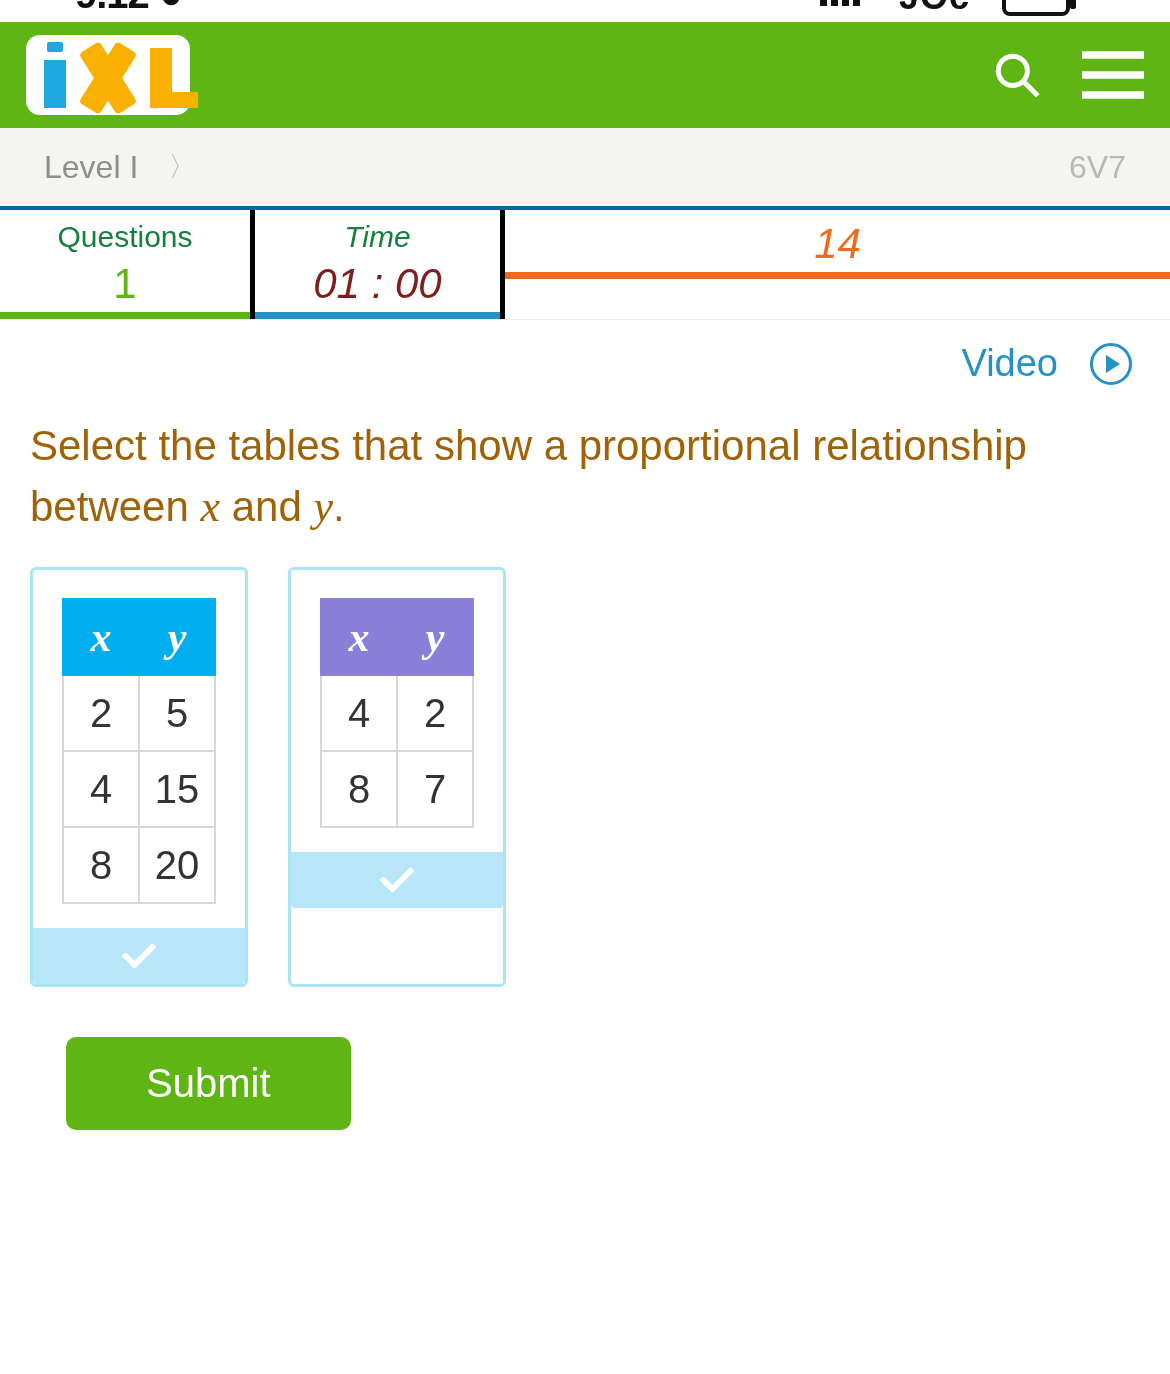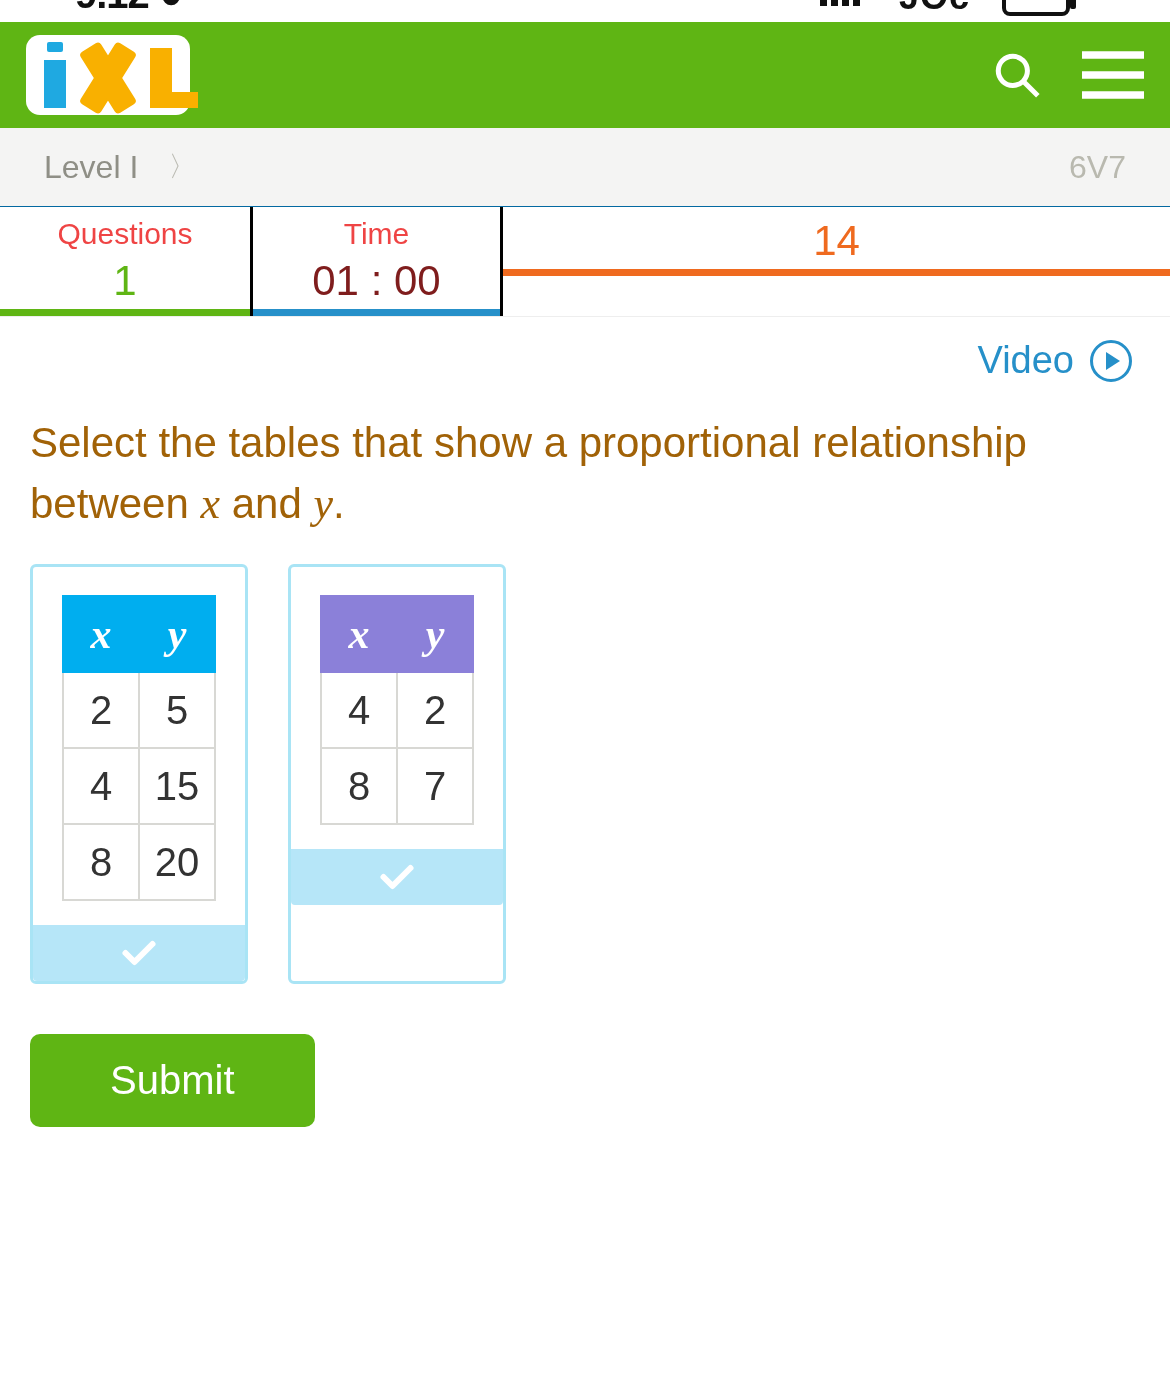--- a/index.html
+++ b/index.html
@@ -20,61 +20,61 @@
   .logo-x { position:relative; width:72px; height:60px; }
   .logo-x .a, .logo-x .b { position:absolute; width:24px; height:72px; top:-6px; left:24px; border-radius:4px; }
   .logo-x .a { background:#f9b000; transform:rotate(32deg); }
   .logo-x .b { background:#f9b000; transform:rotate(-32deg); }
   .logo-l { width:22px; height:60px; background:#f9b000; position:relative; margin-left:6px; }
   .logo-l::after { content:""; position:absolute; bottom:0; left:0; width:48px; height:16px; background:#f9b000; }
 
   .nav-right { display:flex; align-items:center; gap:40px; }
   .search-ic svg, .menu-ic svg { display:block; }
 
-  .breadcrumb { background:#f4f4f3; padding:20px 44px; border-bottom:1px solid #0369a1; display:flex; align-items:center; gap:30px; font-size:32px; }
+  .breadcrumb { background:#f4f4f3; padding:20px 44px; border-bottom:4px solid #0369a1; display:flex; align-items:center; gap:30px; font-size:32px; }
   .bc-level { color:#8f8f86; }
   .bc-chev { color:#bbbbb3; font-size:28px; }
   .bc-skill { color:#84847a; white-space:nowrap; overflow:hidden; text-overflow:clip; }
   .bc-code { color:#b9b9af; margin-left:auto; }
 
   .stats { display:flex; border-bottom:1px solid #eee; }
   .stat { flex:1; text-align:center; padding:10px 0 0 0; }
   .stat:nth-child(1){ flex:0 0 250px; }
   .stat:nth-child(2){ flex:0 0 250px; }
   .stat:nth-child(3){ flex:1; }
-  .stat-label { color:#ef4444; font-size:30px; margin-bottom:6px; }
+  .stat-label { color:#15803d; font-size:30px; margin-bottom:6px; }
   .stat-val { font-size:42px; padding-bottom:4px; }
   .stat-q .stat-val { color:#5fb514; }
   .stat-t .stat-val { color:#7f1d1d; }
   .stat-s .stat-val { color:#ef6a1f; }
   .stat-bar { height:7px; width:100%; }
   .stat-q .stat-bar { background:#5fb514; }
   .stat-t .stat-bar { background:#2690c9; }
   .stat-s .stat-bar { background:#ef6a1f; }
-  .stat + .stat { border-left:3px solid #000000; }
+  .stat + .stat { border-left:5px solid #000000;font-style:italic; }
 
   .video-row { text-align:right; padding:22px 38px; }
-  .video-link { color:#2690c9; font-size:38px; display:inline-flex; align-items:center; gap:16px; }
+  .video-link { color:#2690c9; font-size:38px; display:inline-flex; align-items:center; gap:32px; }
   .video-ic { width:42px; height:42px; border:3px solid #2690c9; border-radius:50%; display:inline-flex; align-items:center; justify-content:center; }
   .video-ic::after { content:""; border-left:14px solid #2690c9; border-top:9px solid transparent; border-bottom:9px solid transparent; margin-left:3px; }
 
   .question { padding:10px 30px 30px 30px; font-size:42px; line-height:1.4; color:#a16207; }
   .question .ital { font-style:italic; font-family: "Times New Roman", serif; font-size:44px; }
 
   .tables-row { display:flex; gap:40px; padding:0 30px 50px 30px; }
   .table-card { border:3px solid #a9e4f5; border-radius:6px; padding:28px 28px 0 28px; width:218px; background:#fff; position:relative; }
   .tbl { border-collapse:collapse; margin:0 auto; }
   .tbl th, .tbl td { border:2px solid #d8d8d4; width:76px; height:76px; text-align:center; font-size:40px; color:#333; }
   .tbl th { color:#fff; font-style:italic; font-family:"Times New Roman",serif; font-weight:700; font-size:42px; }
   .table-card.c1 .tbl th { background:#00aeef; border-color:#00aeef; }
   .table-card.c2 .tbl th { background:#8b80d9; border-color:#8b80d9; }
   .card-check { background:#b6e6f8; margin:24px -28px 0 -28px; height:56px; display:flex; align-items:center; justify-content:center; border-radius:0 0 4px 4px;}
   .card-check svg { display:block; }
 
-  .submit-row { padding:0 30px 30px 30px; }
+  .submit-row { padding:0 30px 30px 30px;margin-left:36px; }
   .submit-btn { background:#5fb514; color:#fff; font-size:40px; border:none; border-radius:10px; padding:24px 80px; }
 </style>
 </head>
 <body>
 
 <div class="topcrop">
   <span class="tl">9.12 ●</span>
   <span class="bars">
     <span style="height:8px"></span>
       <span style="height:14px"></span>

